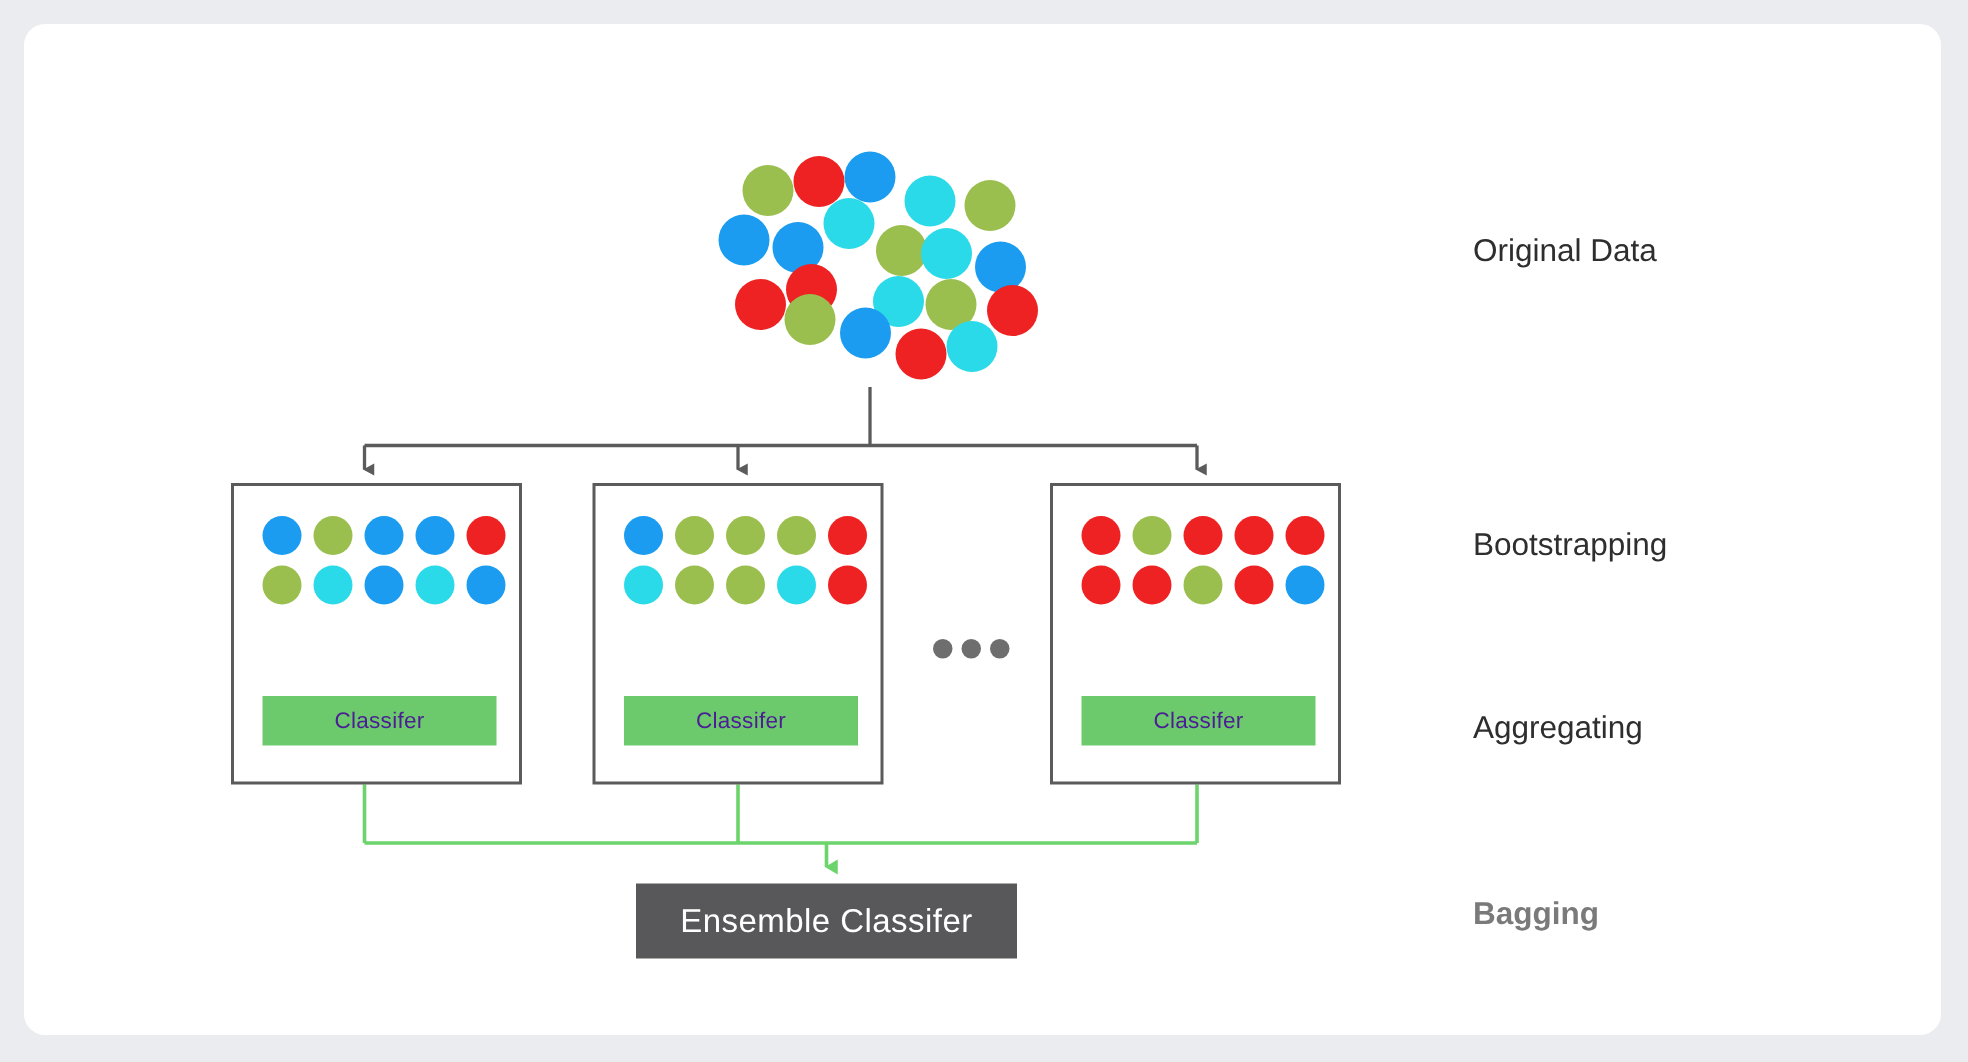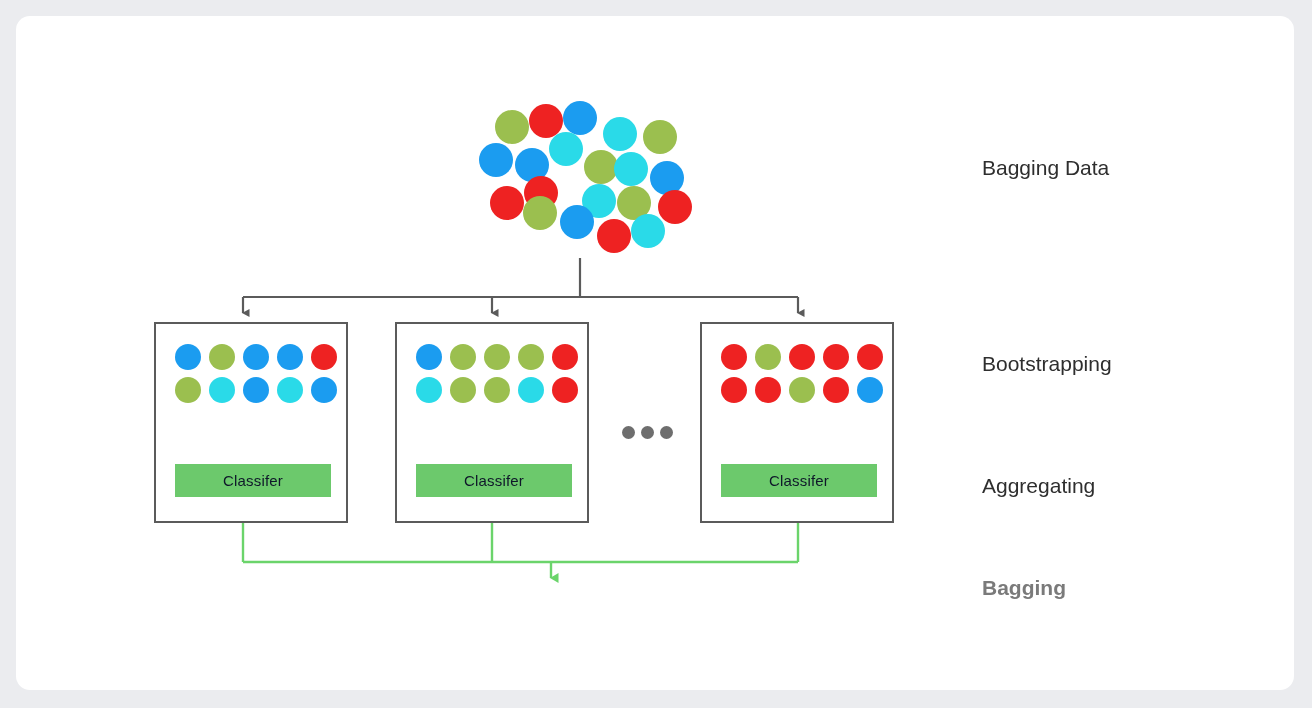--- a/index.html
+++ b/index.html
@@ -51,21 +51,21 @@
   }
   .box-dot {
     position: absolute;
     width: 26px;
     height: 26px;
     border-radius: 50%;
   }
   .classifier-btn {
     position: absolute;
     background: #6CC96C;
-    color: #0f172a;
+    color: #4c1d95;
     font-size: 15px;
     display: flex;
     align-items: center;
     justify-content: center;
     letter-spacing: 0.2px;
   }
   .side-label {
     position: absolute;
     font-size: 21px;
     color: #2E2E2E;
@@ -195,21 +195,24 @@
         <div class="classifier-btn" style="left: 19px; top: 140px; width: 156px; height: 33px;">Classifer</div>
       </div>
     </div>
 
   <div id="ellipsis">
       <div class="ellipsis-dot" style="left: 622px;"></div>
       <div class="ellipsis-dot" style="left: 641px;"></div>
       <div class="ellipsis-dot" style="left: 660px;"></div>
     </div>
 
+  <div id="ensemble-box" style="left: 424px; top: 589px; width: 254px; height: 50px;">
+    <span>Ensemble Classifer</span>
+  </div>
 
   <div id="side-labels">
-      <div class="side-label" style="left: 982px; top: 156px;">Bagging Data</div>
+      <div class="side-label" style="left: 982px; top: 156px;">Original Data</div>
       <div class="side-label bold" style="left: 982px; top: 352px;">Bootstrapping</div>
       <div class="side-label bold" style="left: 982px; top: 474px;">Aggregating</div>
-      <div class="side-label muted" style="left: 982px; top: 576px;">Bagging</div>
+      <div class="side-label muted" style="left: 982px; top: 598px;">Bagging</div>
     </div>
 
 </div>
 
 </body></html>

